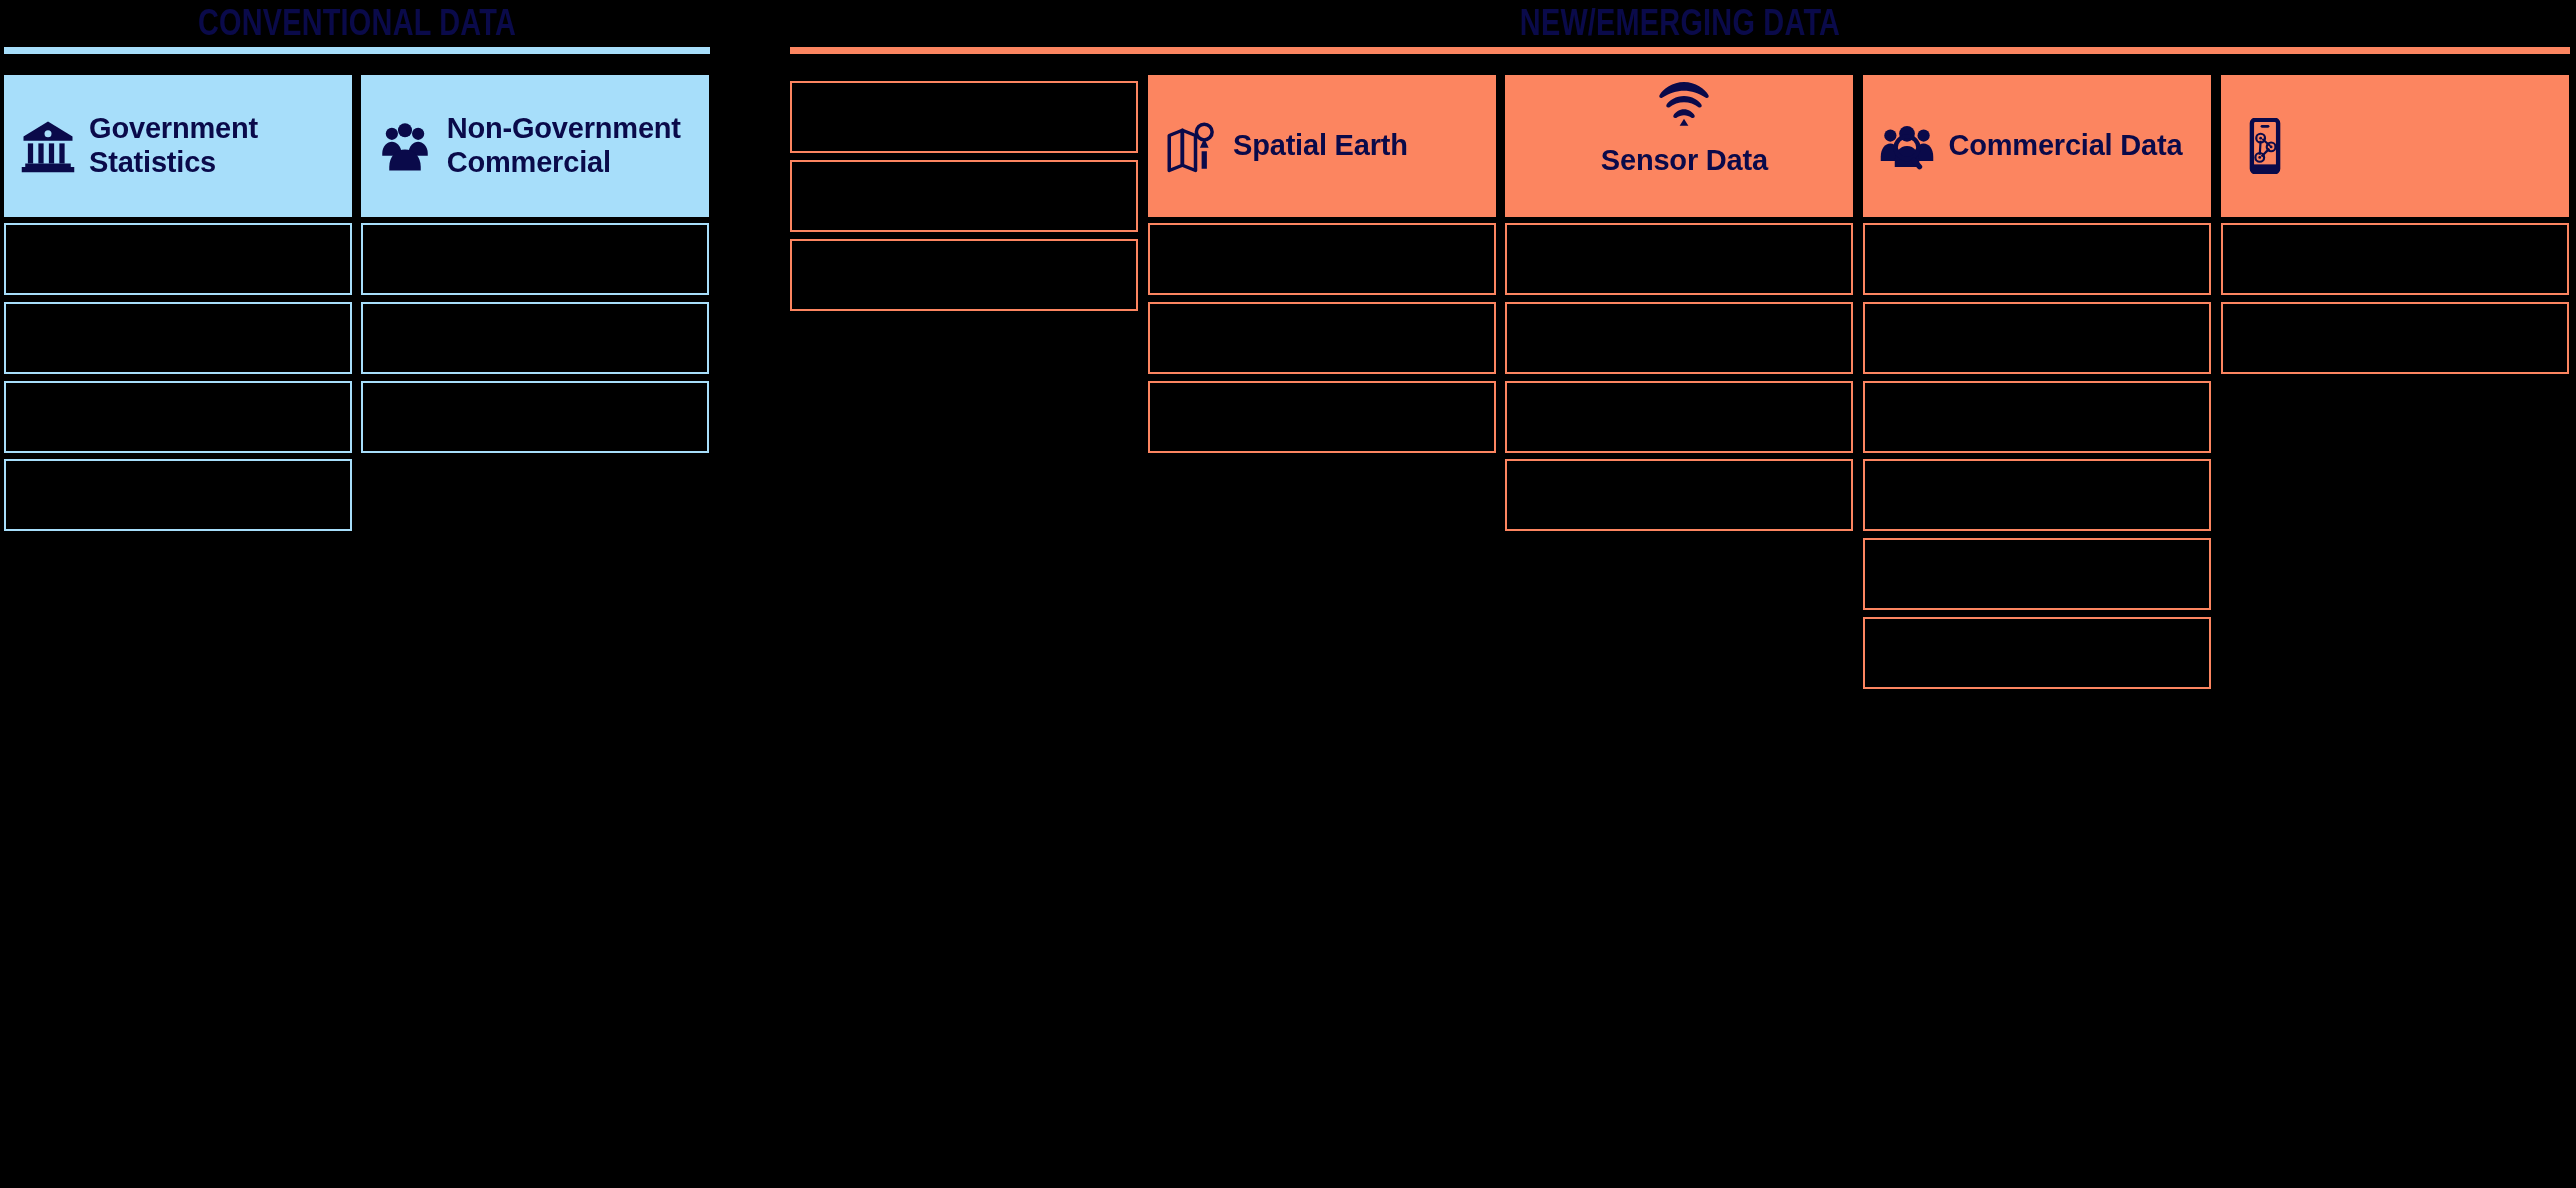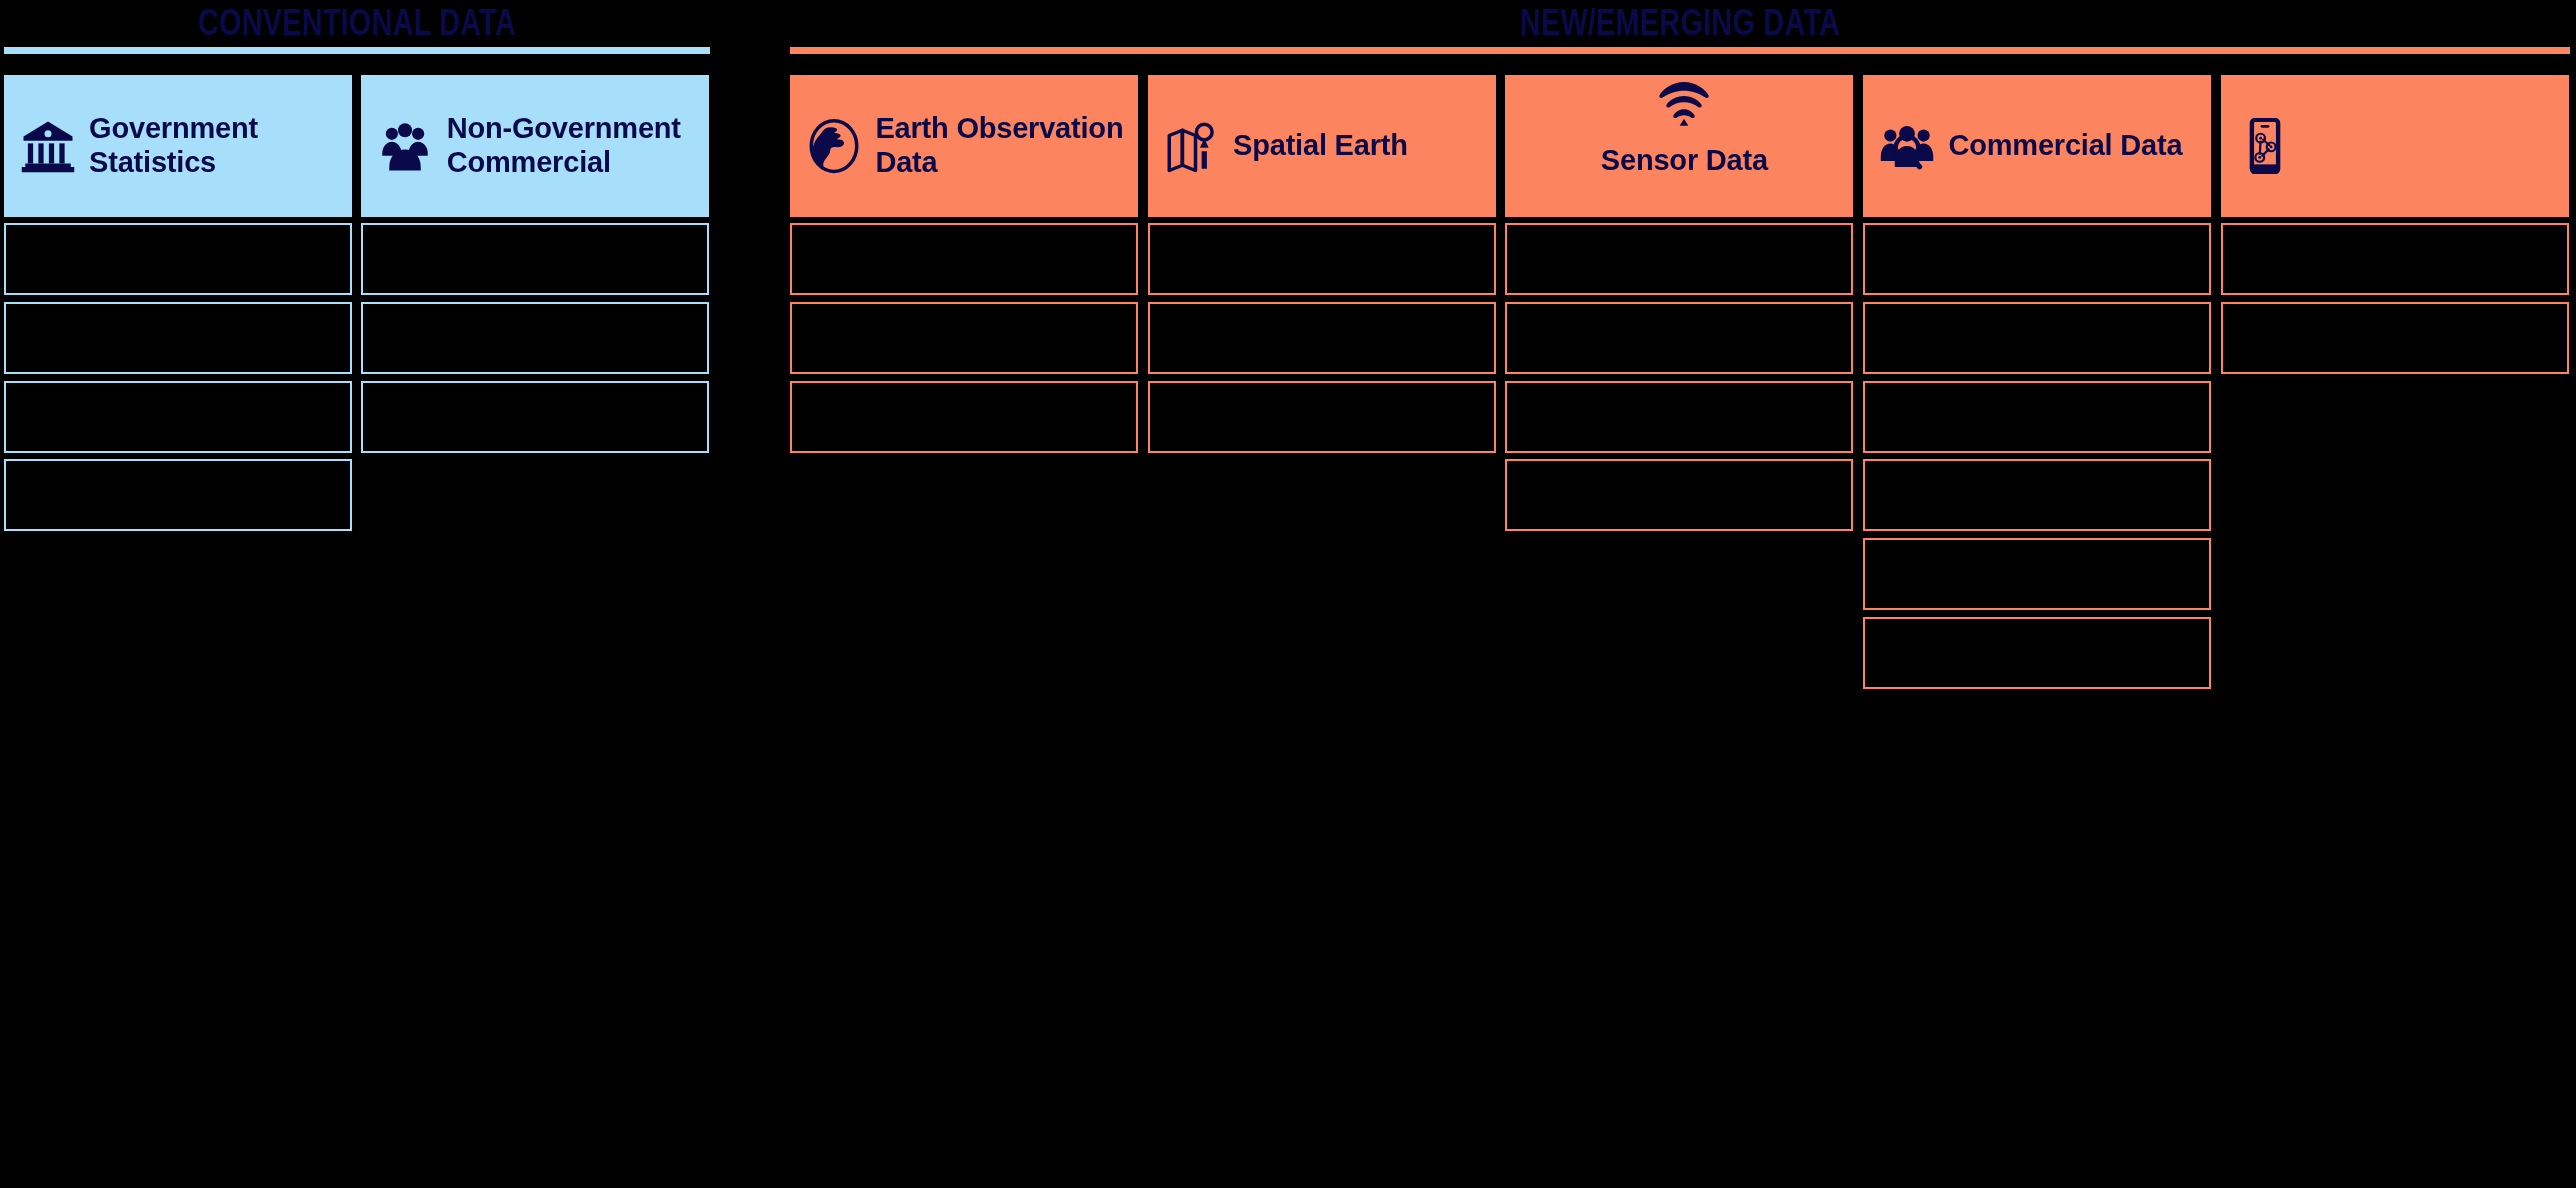--- a/index.html
+++ b/index.html
@@ -124,30 +124,20 @@
     </div>
   </div>
 
   <div class="section" id="section-emerging">
     <div class="section-title" style="color:#0A0A4A;">NEW/EMERGING DATA</div>
     <div class="section-rule" style="background:#FC8560;"></div>
 
     <div class="columns">
 
       <div class="column" style="width:348px;">
-        <div class="col-header" style="background:#FC8560;color:#0A0A4A;">
-          <span class="icon">
-            <svg viewBox="0 0 64 64" xmlns="http://www.w3.org/2000/svg">
-              <ellipse cx="32" cy="32" rx="26" ry="29" fill="none" stroke="#0A0A4A" stroke-width="4"></ellipse>
-              <path fill="#0A0A4A" d="M22 12c4-2 9-2 13 0 2 2-1 4-3 4 2 2 5 1 7 3 2 2-2 4-4 5 3 1 6 0 8 3 2 3-2 6-5 6-3 1-6-1-9 1-2 2-1 6-3 8-2 3-5 6-6 9-1 3 1 6-1 8-3-2-6-5-8-9-3-5-4-11-3-17 1-5 4-10 8-14 2-3 4-5 6-7z"></path>
-              <path fill="#0A0A4A" d="M20 19c2-1 4 1 3 3-1 2-4 2-5 0-1-1 0-3 2-3z"></path>
-            </svg>
-          </span>
-          <span class="label">Earth Observation Data</span>
-        </div>
         <div class="cell orange"></div>
         <div class="cell orange"></div>
         <div class="cell orange"></div>
       </div>
 
       <div class="column" style="width:348px;">
         <div class="col-header" style="background:#FC8560;color:#0A0A4A;">
           <span class="icon">
             <svg viewBox="0 0 64 64" xmlns="http://www.w3.org/2000/svg">
               <path fill="none" stroke="#0A0A4A" stroke-width="4" stroke-linejoin="round" d="M6 20 L21 14 L21 54 L6 60 Z"></path>

